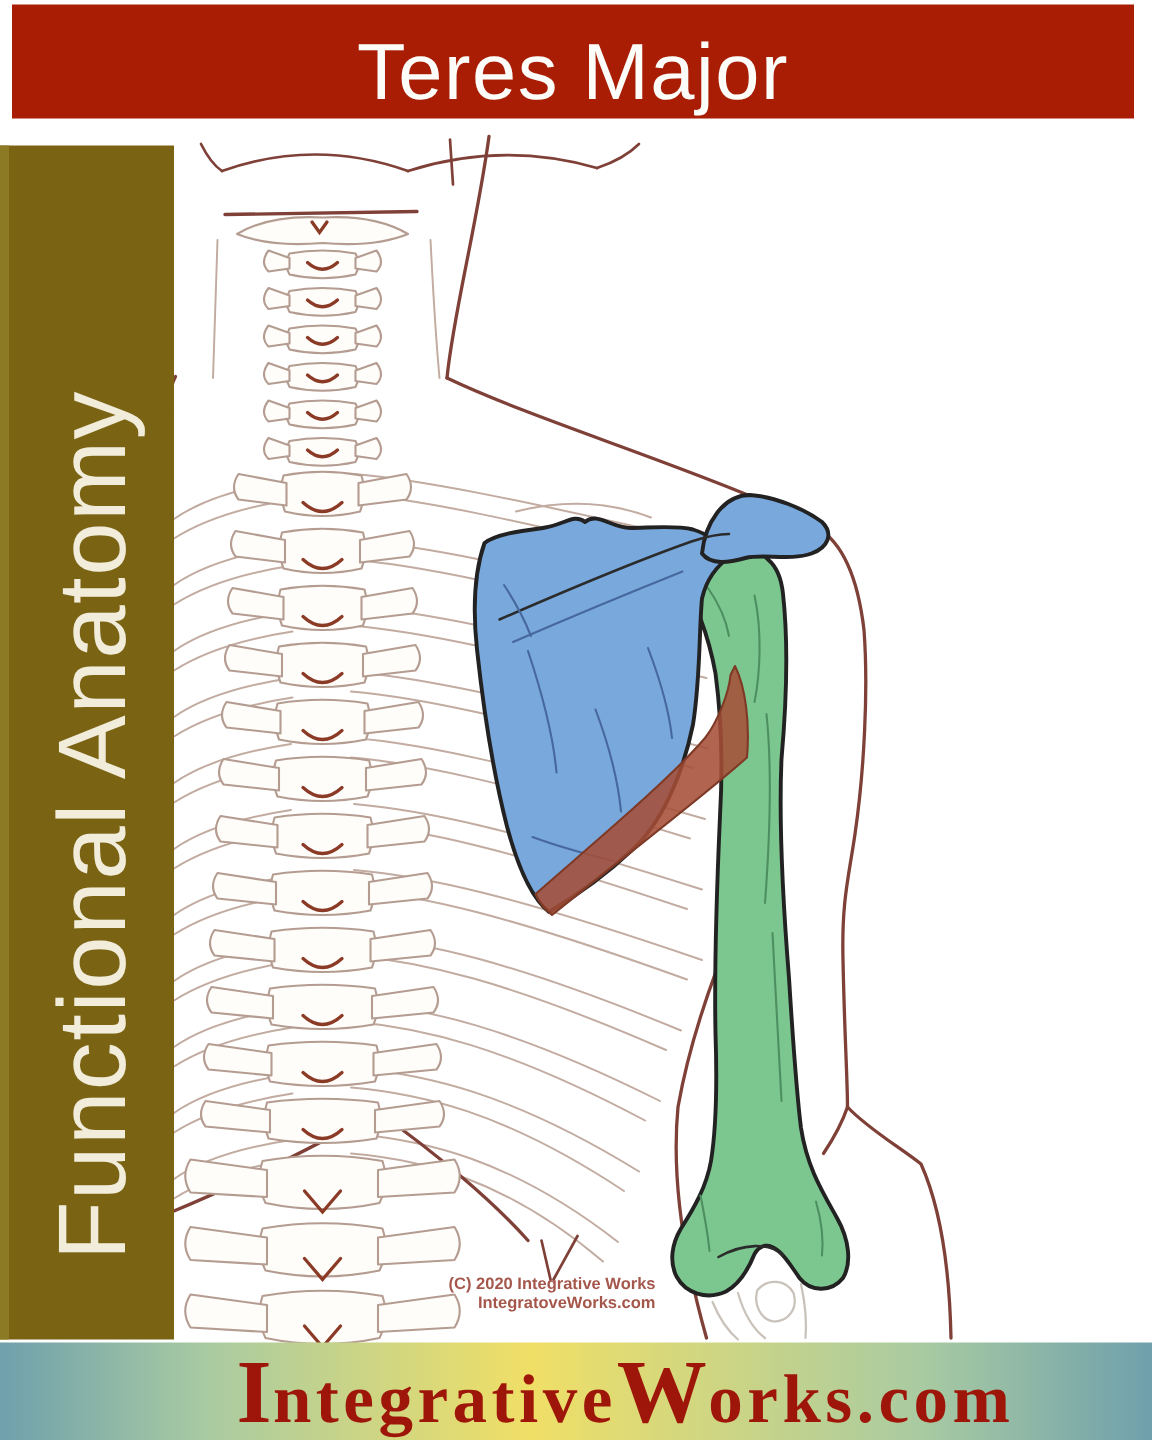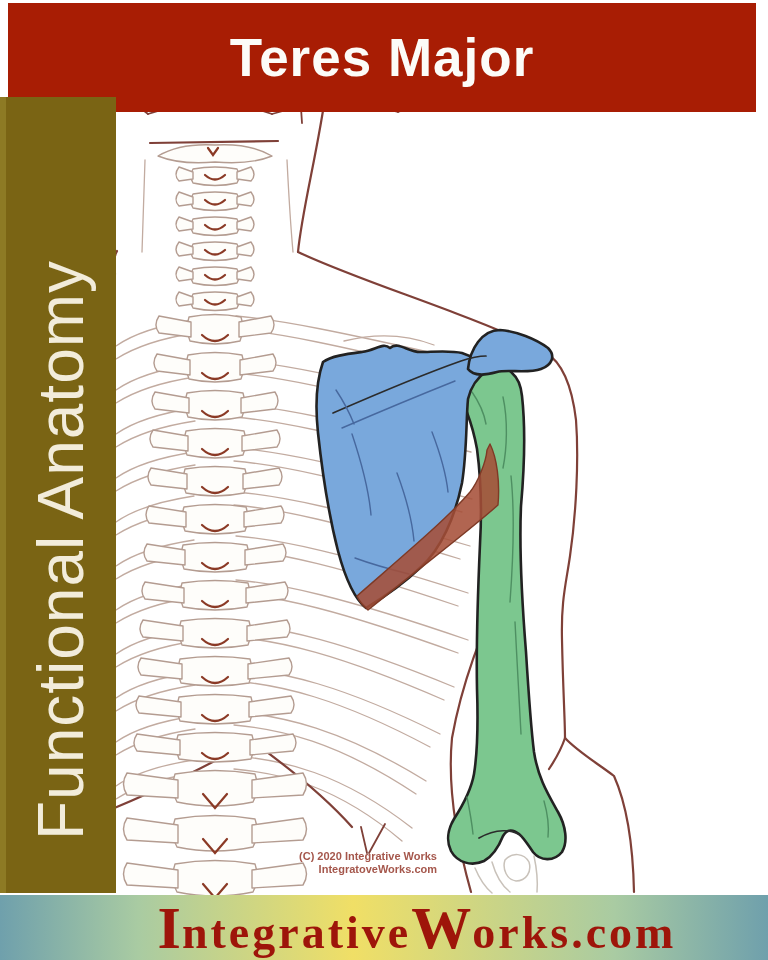--- a/index.html
+++ b/index.html
@@ -4,22 +4,22 @@
 <style>
   html,body{margin:0;padding:0;background:#ffffff;}
   .page{
     position:relative;width:768px;height:960px;background:#ffffff;
     font-family:"Liberation Sans",sans-serif;overflow:hidden;
   }
   #anatomy{position:absolute;left:0;top:0;width:768px;height:960px;}
 
   
   .top-banner{
-    position:absolute;left:8px;top:3px;width:748px;height:109px;
-    background:var(--banner-red);display:flex;align-items:center;justify-content:center;font-weight:bold;
+    position:absolute;left:8px;top:3px;width:748px;height:76px;
+    background:var(--banner-red);display:flex;align-items:flex-end;justify-content:center;
   }
   .top-banner span{color:#FCFCF8;font-size:53px;letter-spacing:1px;}
   .sidebar{
     position:absolute;left:0;top:97px;width:116px;height:796px;
     background:var(--sidebar-olive);border-left:6px solid #8D7A24;box-sizing:border-box;
     display:flex;align-items:center;justify-content:center;
   }
   .sidebar span{
     transform:rotate(-90deg) translateX(-55px);white-space:nowrap;
     color:var(--sidebar-text);font-size:64px;letter-spacing:1px;

